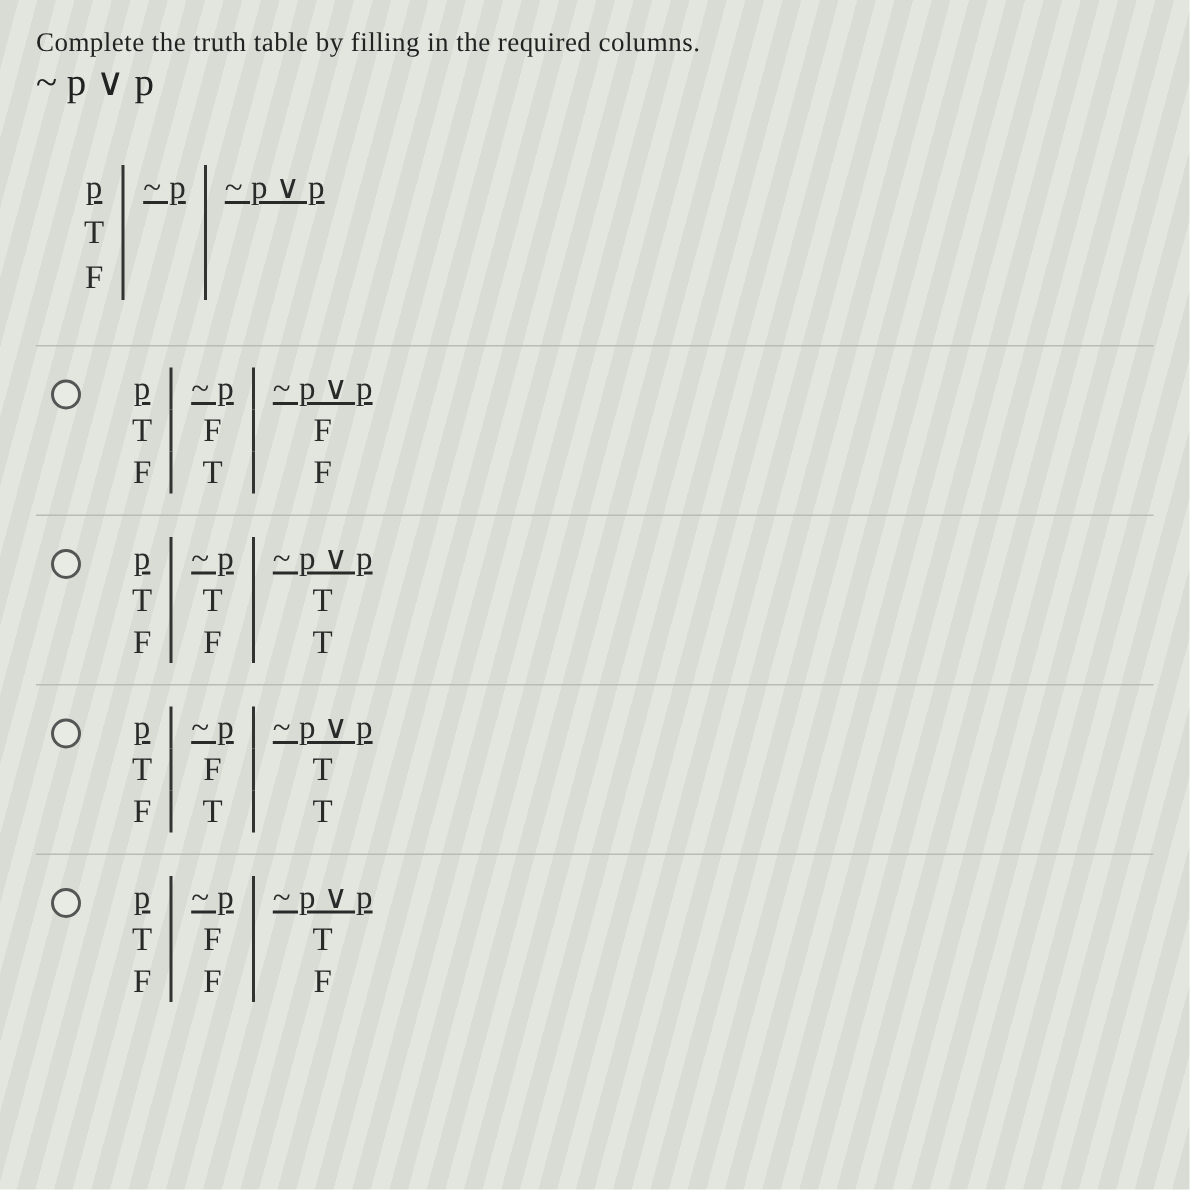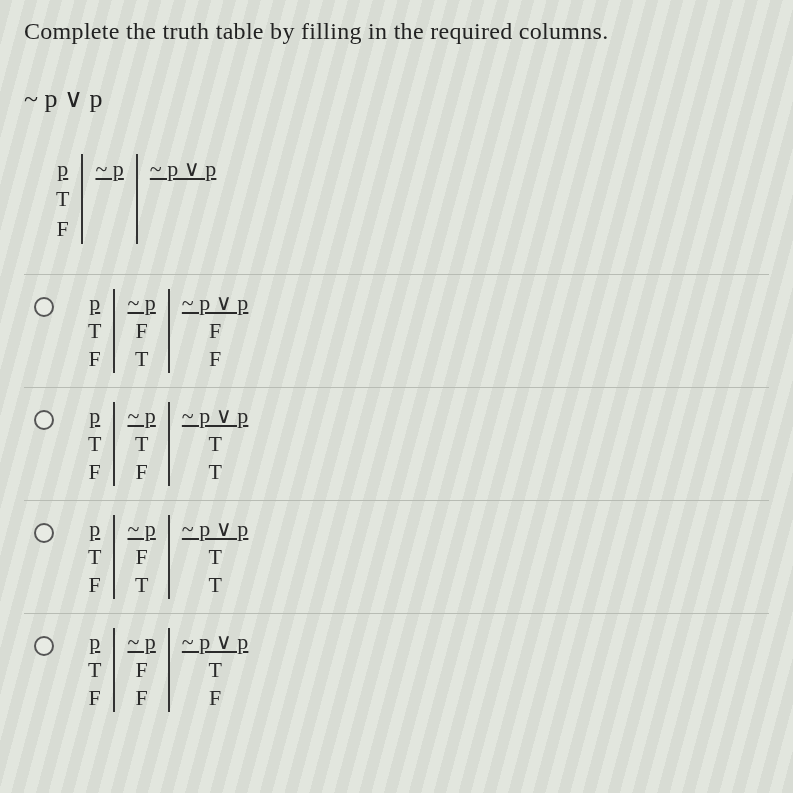--- a/index.html
+++ b/index.html
@@ -13,24 +13,23 @@
         #d8dcd4 12px,
         #e2e6de 12px,
         #e2e6de 24px
       );
       padding: 18px 24px;
       color: #2a2a2a;
       position: relative;
       overflow: hidden;
     }
     .instruction {
-      font-size: 24px;
+      font-size: 18px;
       font-weight: 400;
       color: #222;
-      margin-bottom: 38px;
       letter-spacing: 0.3px;
     }
     .expression {
       font-size: 26px;
       font-family: 'Times New Roman', Georgia, serif;
       color: #222;
       margin-bottom: 40px;
     }
     .main-table-wrap {
       margin-bottom: 30px;

